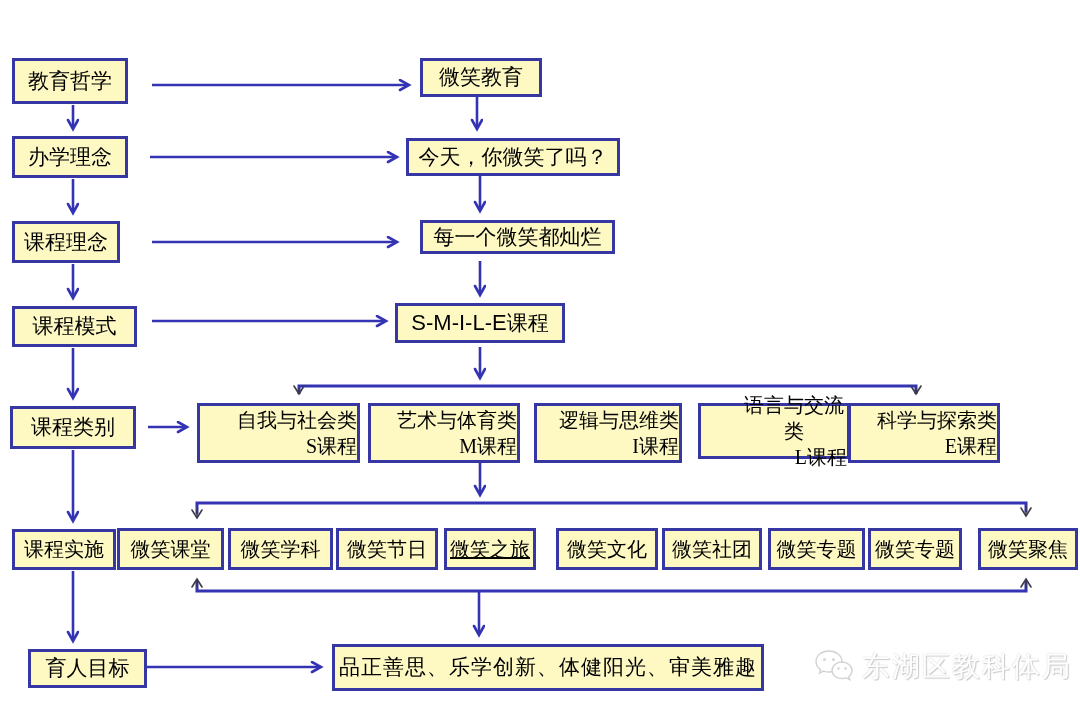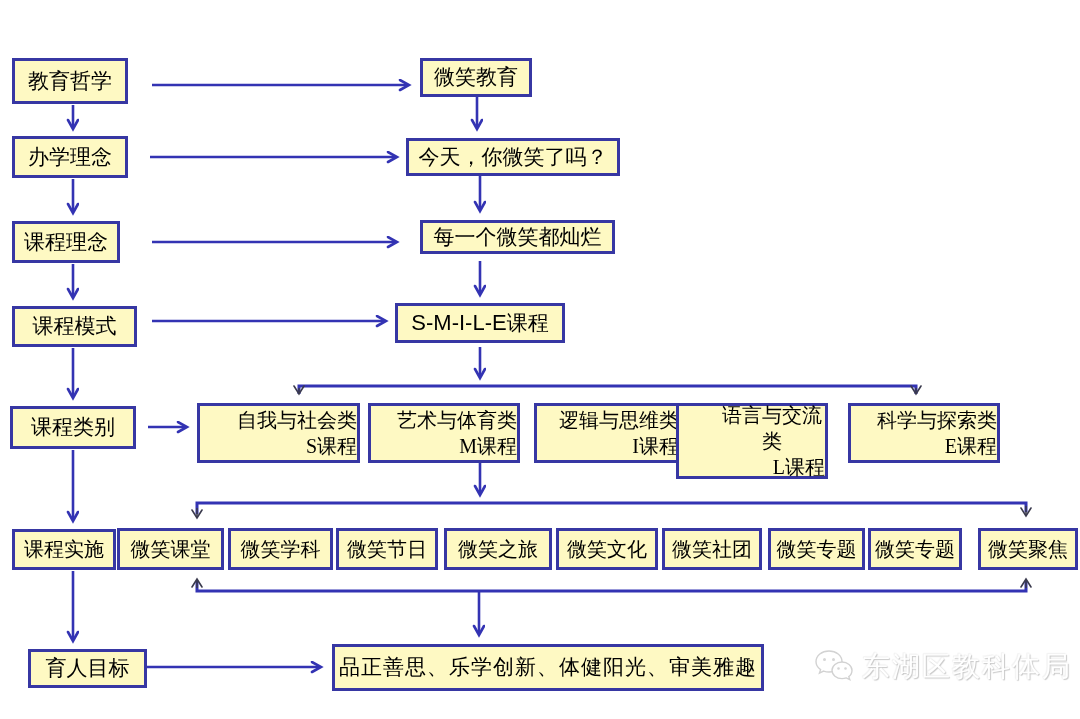--- a/index.html
+++ b/index.html
@@ -93,53 +93,53 @@
   </svg>
 
   <div class="node n-lg" style="left:12px;top:58px;width:116px;height:46px;">教育哲学</div>
   <div class="node n-lg" style="left:12px;top:136px;width:116px;height:42px;">办学理念</div>
   <div class="node n-lg" style="left:12px;top:221px;width:108px;height:42px;">课程理念</div>
   <div class="node n-lg" style="left:12px;top:306px;width:125px;height:41px;">课程模式</div>
   <div class="node n-lg" style="left:10px;top:406px;width:126px;height:43px;">课程类别</div>
   <div class="node n-md" style="left:12px;top:529px;width:104px;height:41px;">课程实施</div>
   <div class="node n-lg" style="left:28px;top:649px;width:119px;height:39px;">育人目标</div>
 
-  <div class="node n-lg" style="left:420px;top:58px;width:112px;height:39px;">微笑教育</div>
+  <div class="node n-lg" style="left:420px;top:58px;width:122px;height:39px;">微笑教育</div>
   <div class="node n-lg" style="left:406px;top:138px;width:214px;height:38px;">今天，你微笑了吗？</div>
   <div class="node n-lg" style="left:420px;top:220px;width:195px;height:34px;text-align:right;">每一个微笑都灿烂</div>
   <div class="node n-lg" style="left:395px;top:303px;width:170px;height:40px;">
     <span class="smile-latin">S-M-I-L-E</span>
       <span>课程</span>
   </div>
 
   <div class="node cat" style="left:197px;top:403px;width:163px;height:60px;">
     <span>自我与社会类</span>
     <span>S课程</span>
   </div>
   <div class="node cat" style="left:368px;top:403px;width:152px;height:60px;">
     <span>艺术与体育类</span>
     <span>M课程</span>
   </div>
   <div class="node cat" style="left:534px;top:403px;width:148px;height:60px;">
     <span>逻辑与思维类</span>
     <span>I课程</span>
   </div>
-  <div class="node cat" style="left:676px;top:403px;width:152px;height:76px;padding-left:40px;">
+  <div class="node cat" style="left:698px;top:403px;width:152px;height:56px;padding-left:40px;">
     <span>语言与交流类</span>
     <span>L课程</span>
   </div>
   <div class="node cat" style="left:848px;top:403px;width:152px;height:60px;">
     <span>科学与探索类</span>
     <span>E课程</span>
   </div>
 
   <div class="node impl" style="left:117px;top:528px;width:107px;height:42px;">微笑课堂</div>
   <div class="node impl" style="left:228px;top:528px;width:105px;height:42px;">微笑学科</div>
   <div class="node impl" style="left:336px;top:528px;width:102px;height:42px;">微笑节日</div>
-  <div class="node impl" style="left:444px;top:528px;width:108px;height:42px;">微笑之旅</div>
+  <div class="node impl" style="left:444px;top:528px;width:92px;height:42px;text-decoration:underline;">微笑之旅</div>
   <div class="node impl" style="left:556px;top:528px;width:102px;height:42px;">微笑文化</div>
   <div class="node impl" style="left:662px;top:528px;width:100px;height:42px;">微笑社团</div>
   <div class="node impl" style="left:768px;top:528px;width:97px;height:42px;">微笑专题</div>
   <div class="node impl" style="left:868px;top:528px;width:94px;height:42px;">微笑专题</div>
   <div class="node impl" style="left:978px;top:528px;width:100px;height:42px;">微笑聚焦</div>
 
   <div class="node goal" style="left:332px;top:644px;width:432px;height:47px;">品正善思、乐学创新、体健阳光、审美雅趣</div>
 
   <div id="watermark">
     <svg width="44" height="40" viewBox="0 0 44 40">

